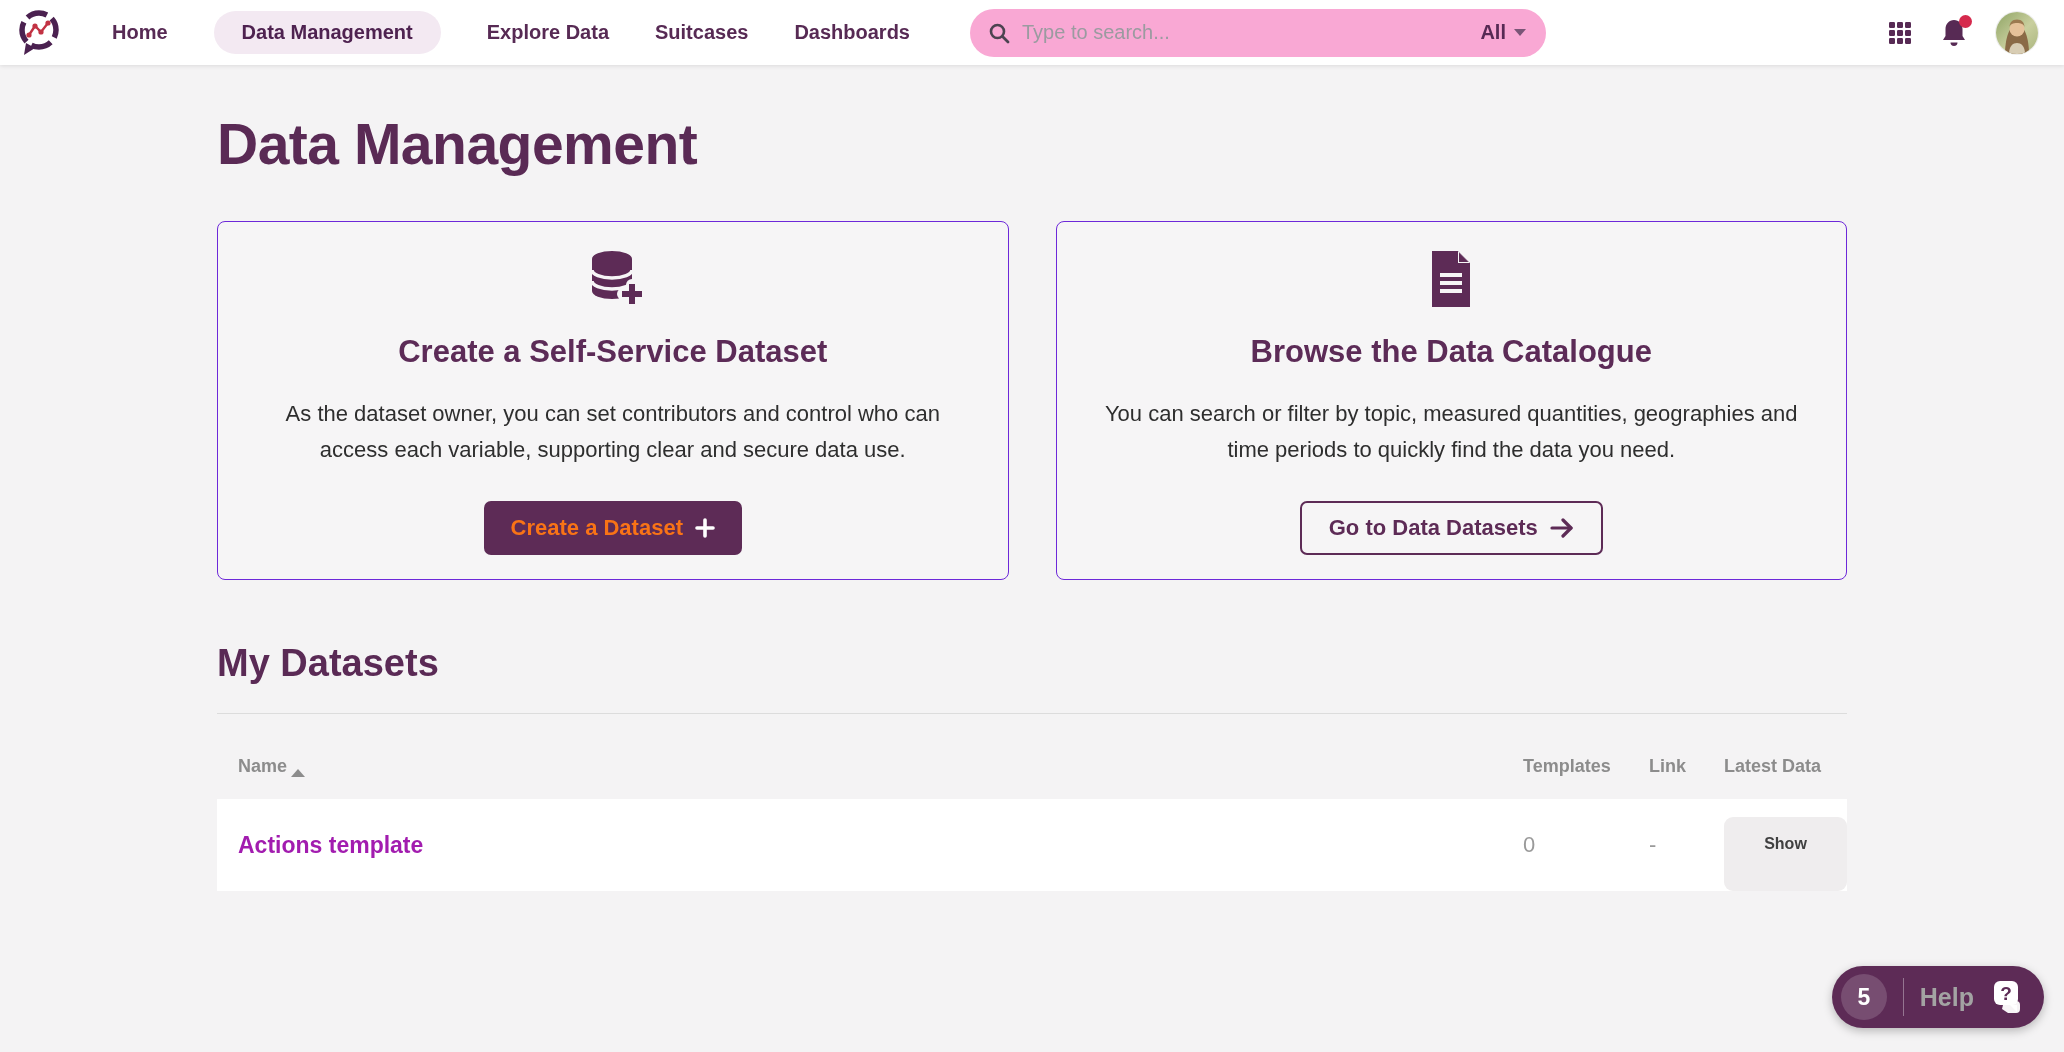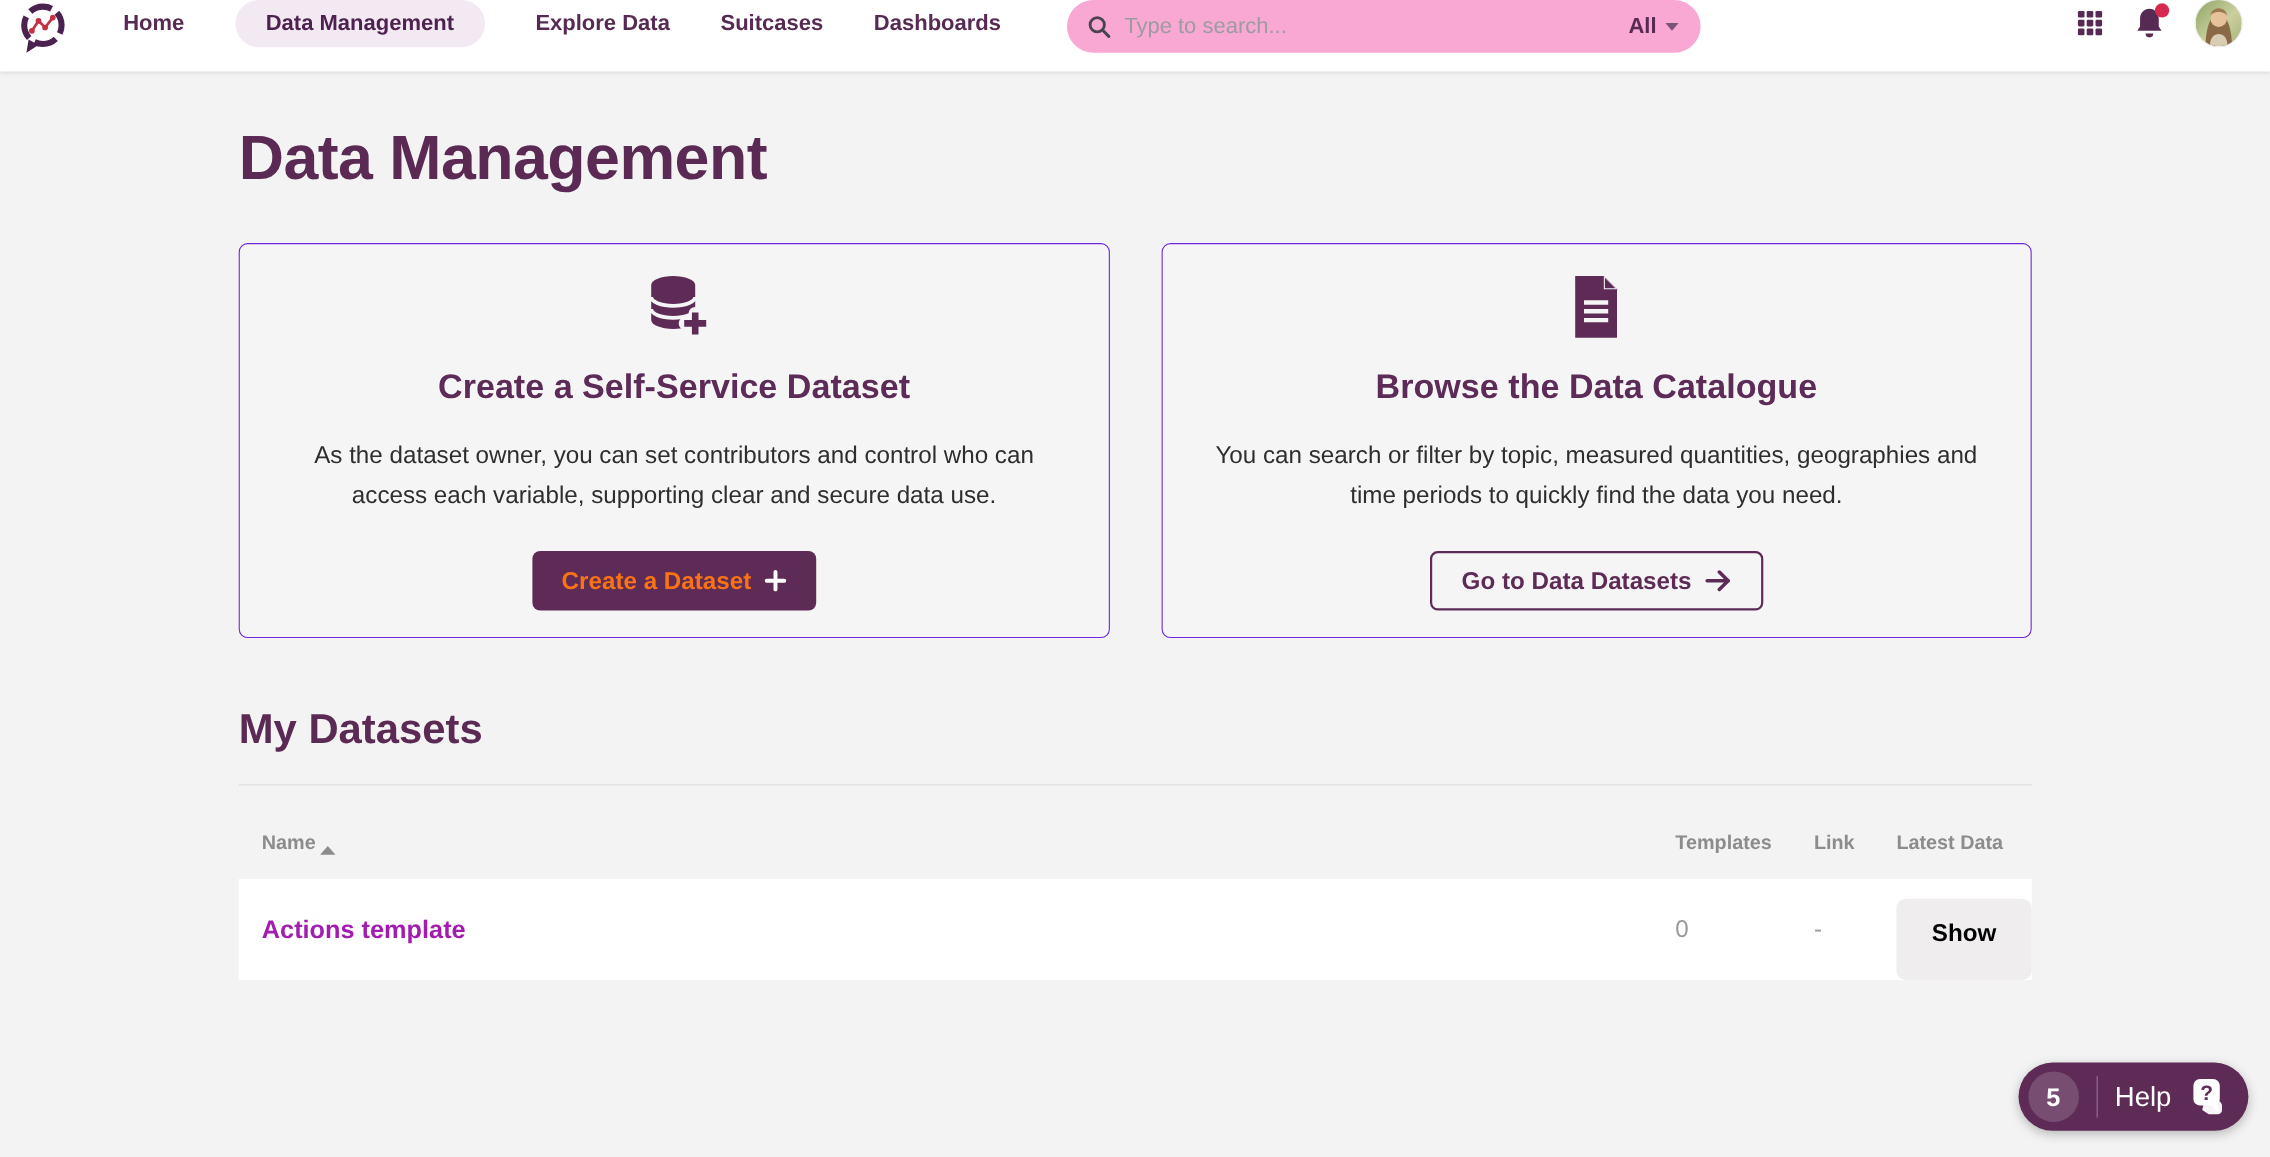--- a/index.html
+++ b/index.html
@@ -4,21 +4,21 @@
 <style>
   * { margin:0; padding:0; box-sizing:border-box; }
   html,body { width:2064px; height:1052px; overflow:hidden; }
   body {
     font-family:"Liberation Sans","DejaVu Sans",sans-serif;
     background:#f4f3f4; color:#2f2f2f;
   }
 
   
   .navbar {
-    height:65px; background:#ffffff; display:flex; align-items:flex-start;
+    height:65px; background:#ffffff; display:flex; align-items:center;
     padding:0 26px 0 14px; box-shadow:0 1px 4px rgba(0,0,0,.10);
     position:relative; z-index:5;
   }
   .logo { width:50px; height:52px; margin-right:48px; flex:0 0 auto; cursor:pointer; }
   .nav-links { display:flex; align-items:center; gap:46px; }
   .nav-link {
     font-size:20px; font-weight:600; color:#572a54; text-decoration:none;
     padding:10px 0; cursor:pointer; white-space:nowrap;
   }
   .nav-link.active {
@@ -96,38 +96,38 @@
     border-bottom:8px solid #8c8c8c; display:inline-block;
   }
   .tbl-row {
     display:grid; grid-template-columns:1306px 126px 75px 123px;
     background:#ffffff; height:92px; align-items:center;
   }
   .td-name { padding-left:21px; font-size:23px; font-weight:700; color:#a21caf; cursor:pointer; }
   .td-gray { font-size:22px; color:#9a9a9a; }
   .show-btn {
     width:123px; height:74px; margin-top:18px; border:none; border-radius:9px;
-    background:#efedee; color:#000000; font-size:22px; font-weight:700;
+    background:#efedee; color:#404040; font-size:16px; font-weight:700;
     cursor:pointer; font-family:inherit; align-self:start;
     display:flex; align-items:flex-start; justify-content:center; padding-top:18px;
   }
 
   
   .help-pill {
     position:fixed; right:20px; bottom:24px; height:62px; border-radius:31px;
     background:#5d2b56; display:flex; align-items:center; gap:16px;
     padding:0 18px 0 9px; cursor:pointer; box-shadow:0 3px 10px rgba(0,0,0,.25);
   }
   .help-count {
     width:46px; height:46px; border-radius:50%; background:rgba(255,255,255,.16);
     color:#fff; font-size:23px; font-weight:700; display:flex; align-items:center;
     justify-content:center;
   }
   .help-sep { width:1px; height:38px; background:rgba(255,255,255,.35); }
-  .help-label { color:#ffffff; font-size:25px; font-weight:400; }
+  .help-label { color:#a3a3a3; font-size:25px; font-weight:700; }
 </style>
 </head>
 <body>
 
 <header class="navbar">
   <div class="logo">
     <svg viewBox="0 0 50 52" width="50" height="52">
       <g fill="none" stroke="#4b2150" stroke-width="5.5">
         <circle cx="25" cy="23" r="17" stroke-dasharray="20.7 6" stroke-dashoffset="13"></circle>
       </g>

